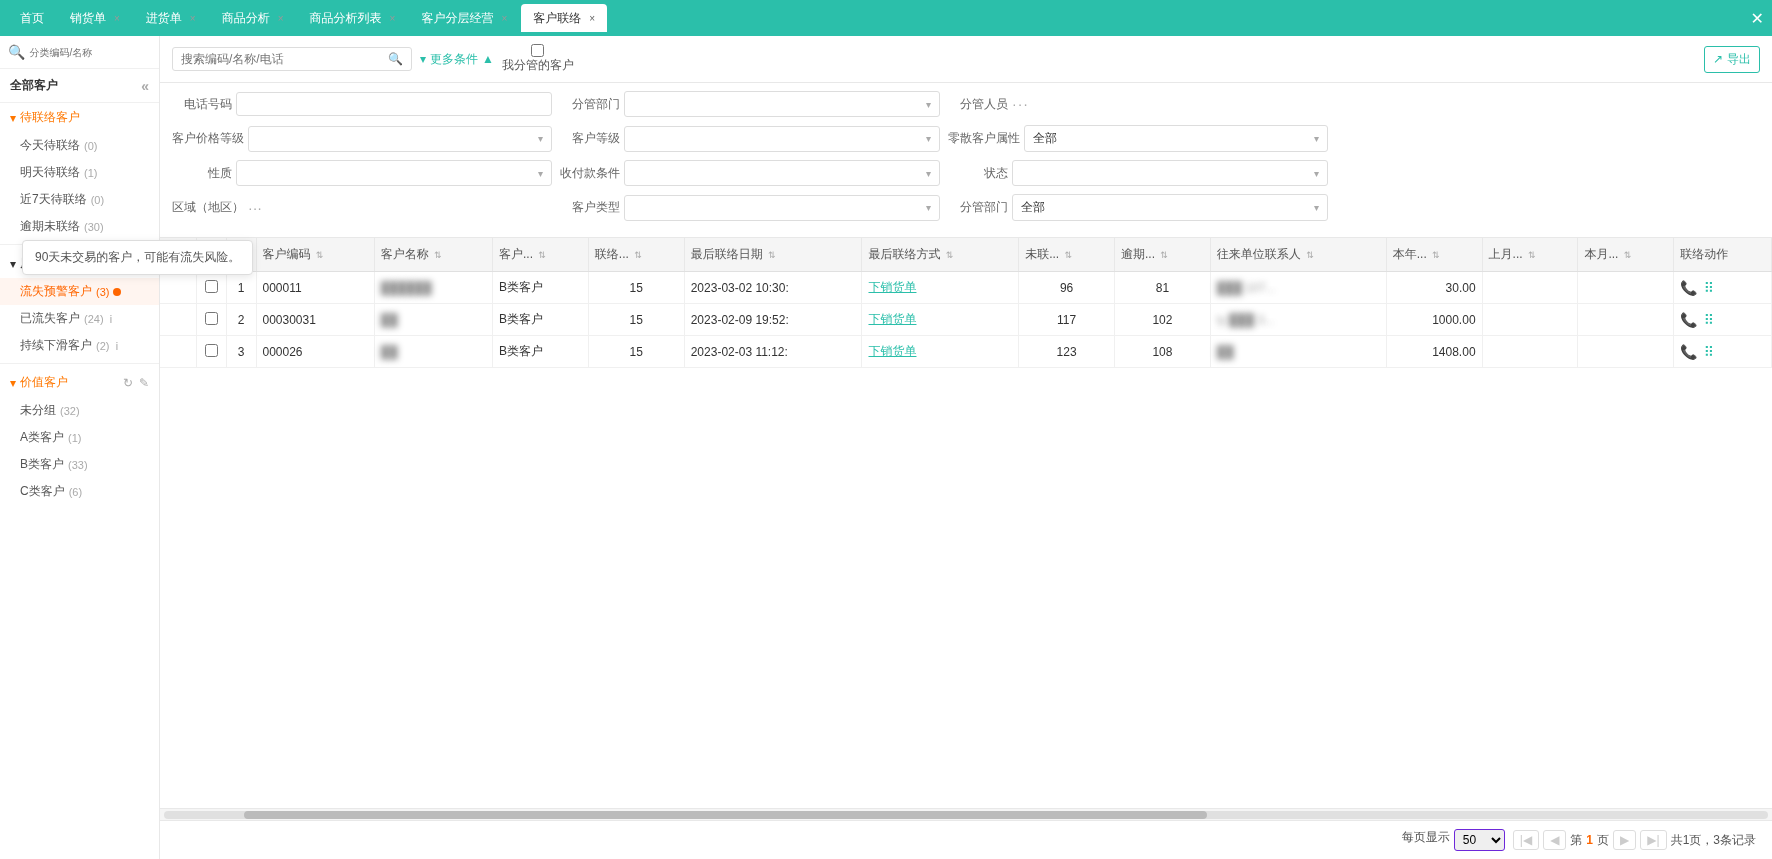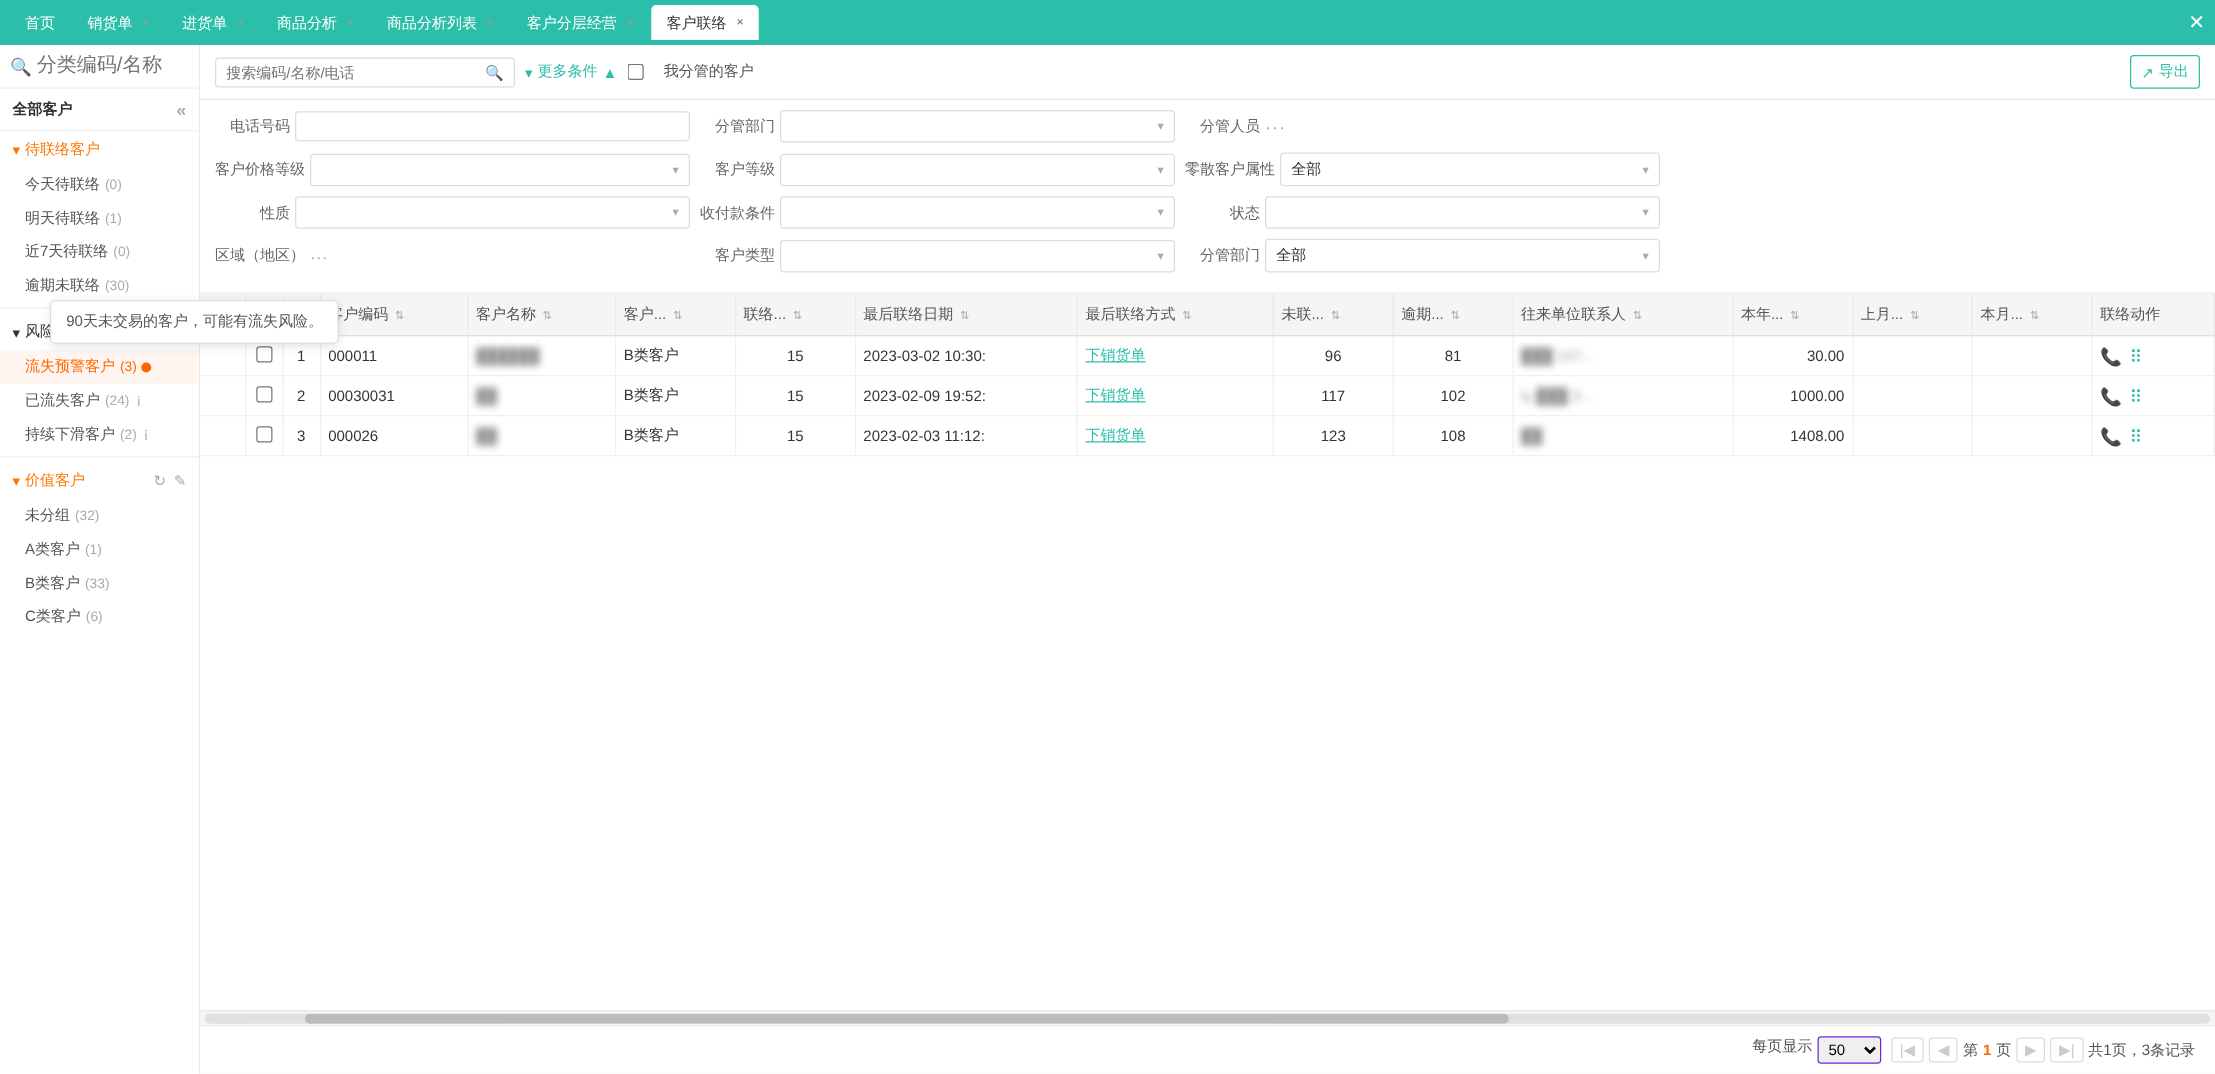--- a/index.html
+++ b/index.html
@@ -33,21 +33,21 @@
     .sidebar {
       width: 160px; background: #fff; border-right: 1px solid #e8e8e8;
       display: flex; flex-direction: column; overflow-y: auto;
       flex-shrink: 0;
     }
     .sidebar-search {
       display: flex; align-items: center; padding: 8px;
       border-bottom: 1px solid #f0f0f0; gap: 4px;
     }
     .sidebar-search input {
-      border: none; outline: none; font-size: 16px;
+      border: none; outline: none; font-size: 10px;
       color: #333; flex: 1; background: transparent;
     }
     .sidebar-search .search-icon { color: #aaa; font-size: 14px; }
     .sidebar-header {
       display: flex; align-items: center; justify-content: space-between;
       padding: 8px 10px; font-weight: bold; font-size: 13px; color: #333;
       border-bottom: 1px solid #f0f0f0;
     }
     .sidebar-header .collapse-icon { color: #aaa; cursor: pointer; font-size: 14px; }
     .sidebar-group-title {
@@ -74,21 +74,21 @@
       border-bottom: 1px solid #e8e8e8; flex-shrink: 0;
     }
     .filter-search {
       display: flex; align-items: center; gap: 4px;
       border: 1px solid #ddd; border-radius: 3px; padding: 4px 8px;
       width: 240px;
     }
     .filter-search input { border: none; outline: none; font-size: 12px; color: #999; flex: 1; }
     .filter-search .search-icon { color: #2bbfaa; }
     .filter-more { display: flex; align-items: center; gap: 4px; color: #2bbfaa; cursor: pointer; font-size: 12px; }
-    .filter-checkbox { display: flex; align-items: center; gap: 16px; color: #555; cursor: pointer; }
+    .filter-checkbox { display: flex; align-items: center; gap: 0; color: #555; cursor: pointer; flex-direction: column; }
     .filter-right { margin-left: auto; }
     .export-btn {
       display: flex; align-items: center; gap: 4px;
       color: #2bbfaa; cursor: pointer; font-size: 12px;
       border: 1px solid #2bbfaa; border-radius: 3px; padding: 4px 8px;
     }
 
     
     .advanced-filter {
       background: #fff; border-bottom: 1px solid #e8e8e8;
@@ -106,21 +106,21 @@
     }
     .filter-field .select-box {
       display: flex; align-items: center; justify-content: space-between;
       cursor: pointer; background: #fff; min-height: 26px;
     }
     .filter-field .select-box .arrow { color: #aaa; font-size: 10px; }
     .filter-field .dots { color: #aaa; cursor: pointer; font-size: 14px; }
 
     
     .tooltip-box {
-      position: absolute; top: 240px; left: 40px;
+      position: absolute; top: 240px; left: 22px;
       background: #fff; border: 1px solid #ddd; border-radius: 4px;
       padding: 8px 12px; font-size: 12px; color: #555;
       box-shadow: 0 2px 8px rgba(0,0,0,0.1); z-index: 100;
       white-space: nowrap;
     }
 
     
     .action-row {
       display: flex; align-items: center; justify-content: flex-end; gap: 8px;
       padding: 4px 12px; background: #fff; border-bottom: 1px solid #e8e8e8; flex-shrink: 0;

